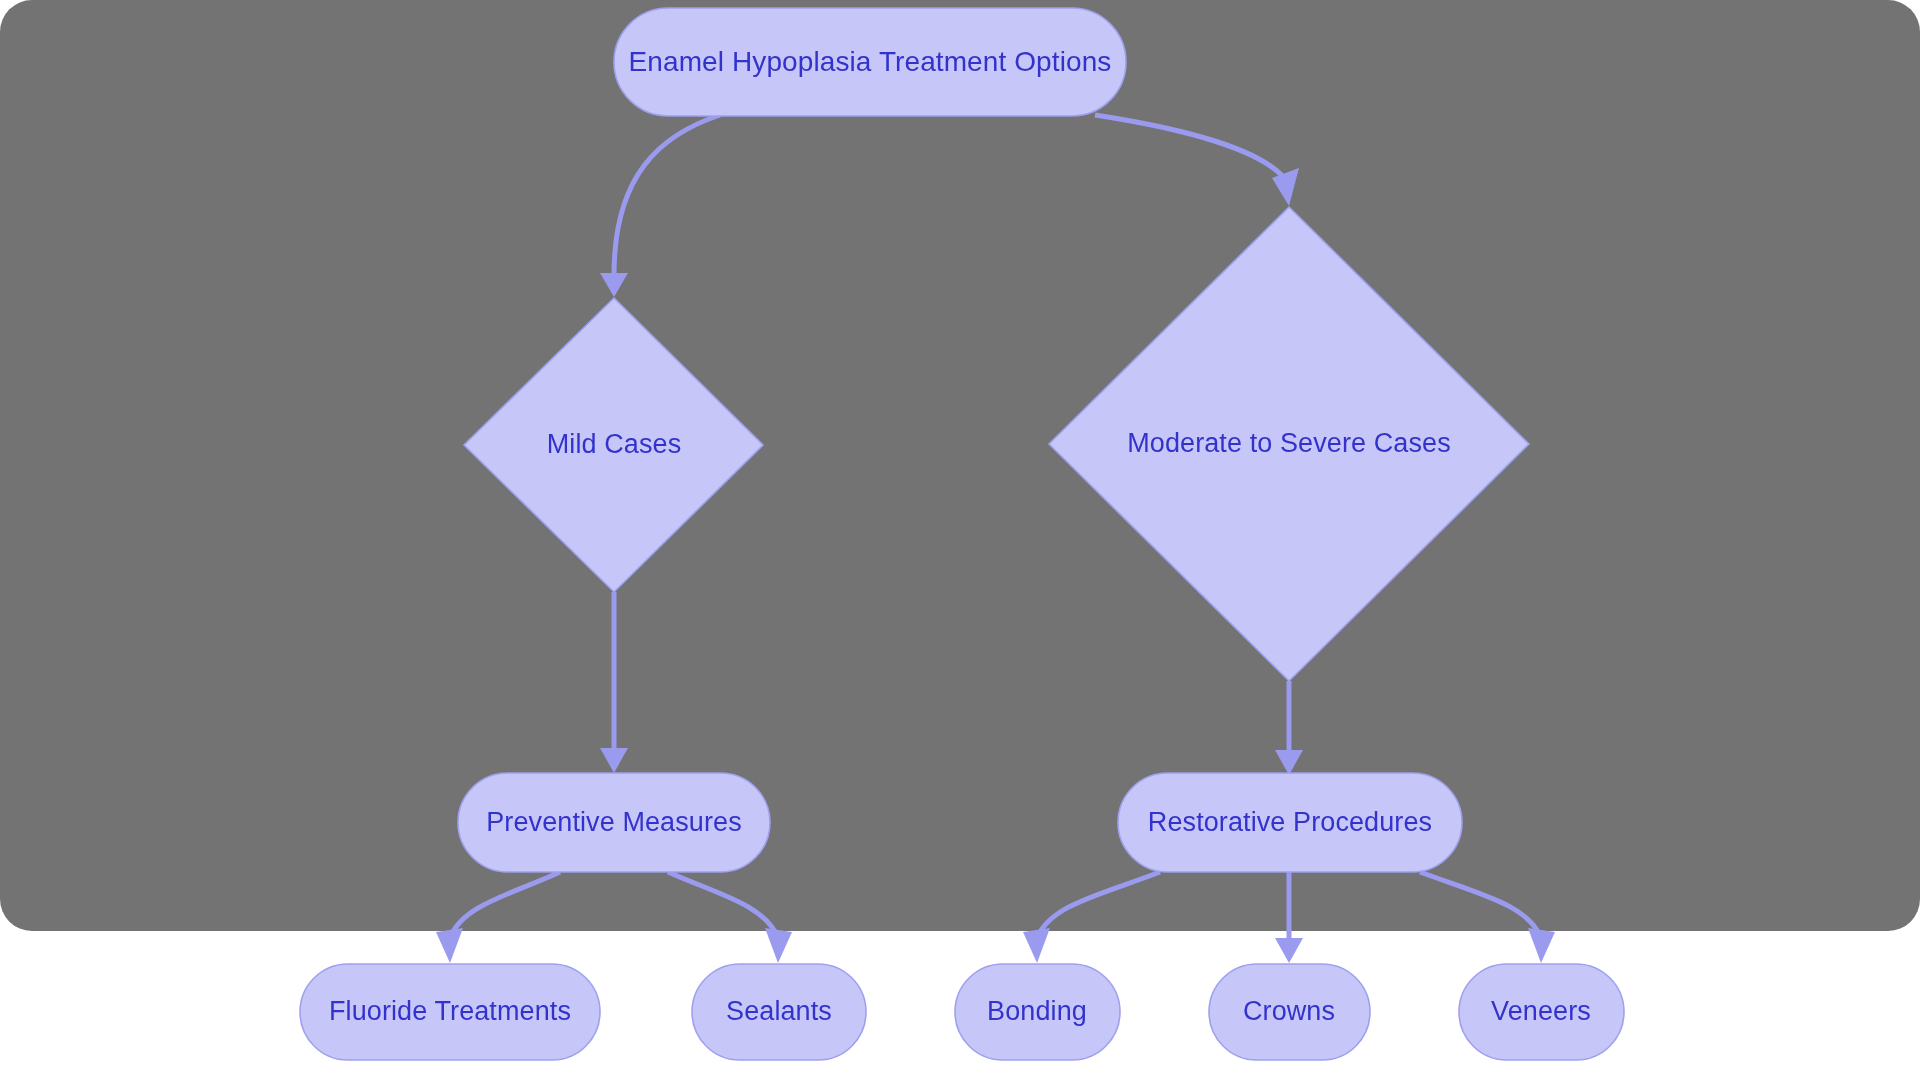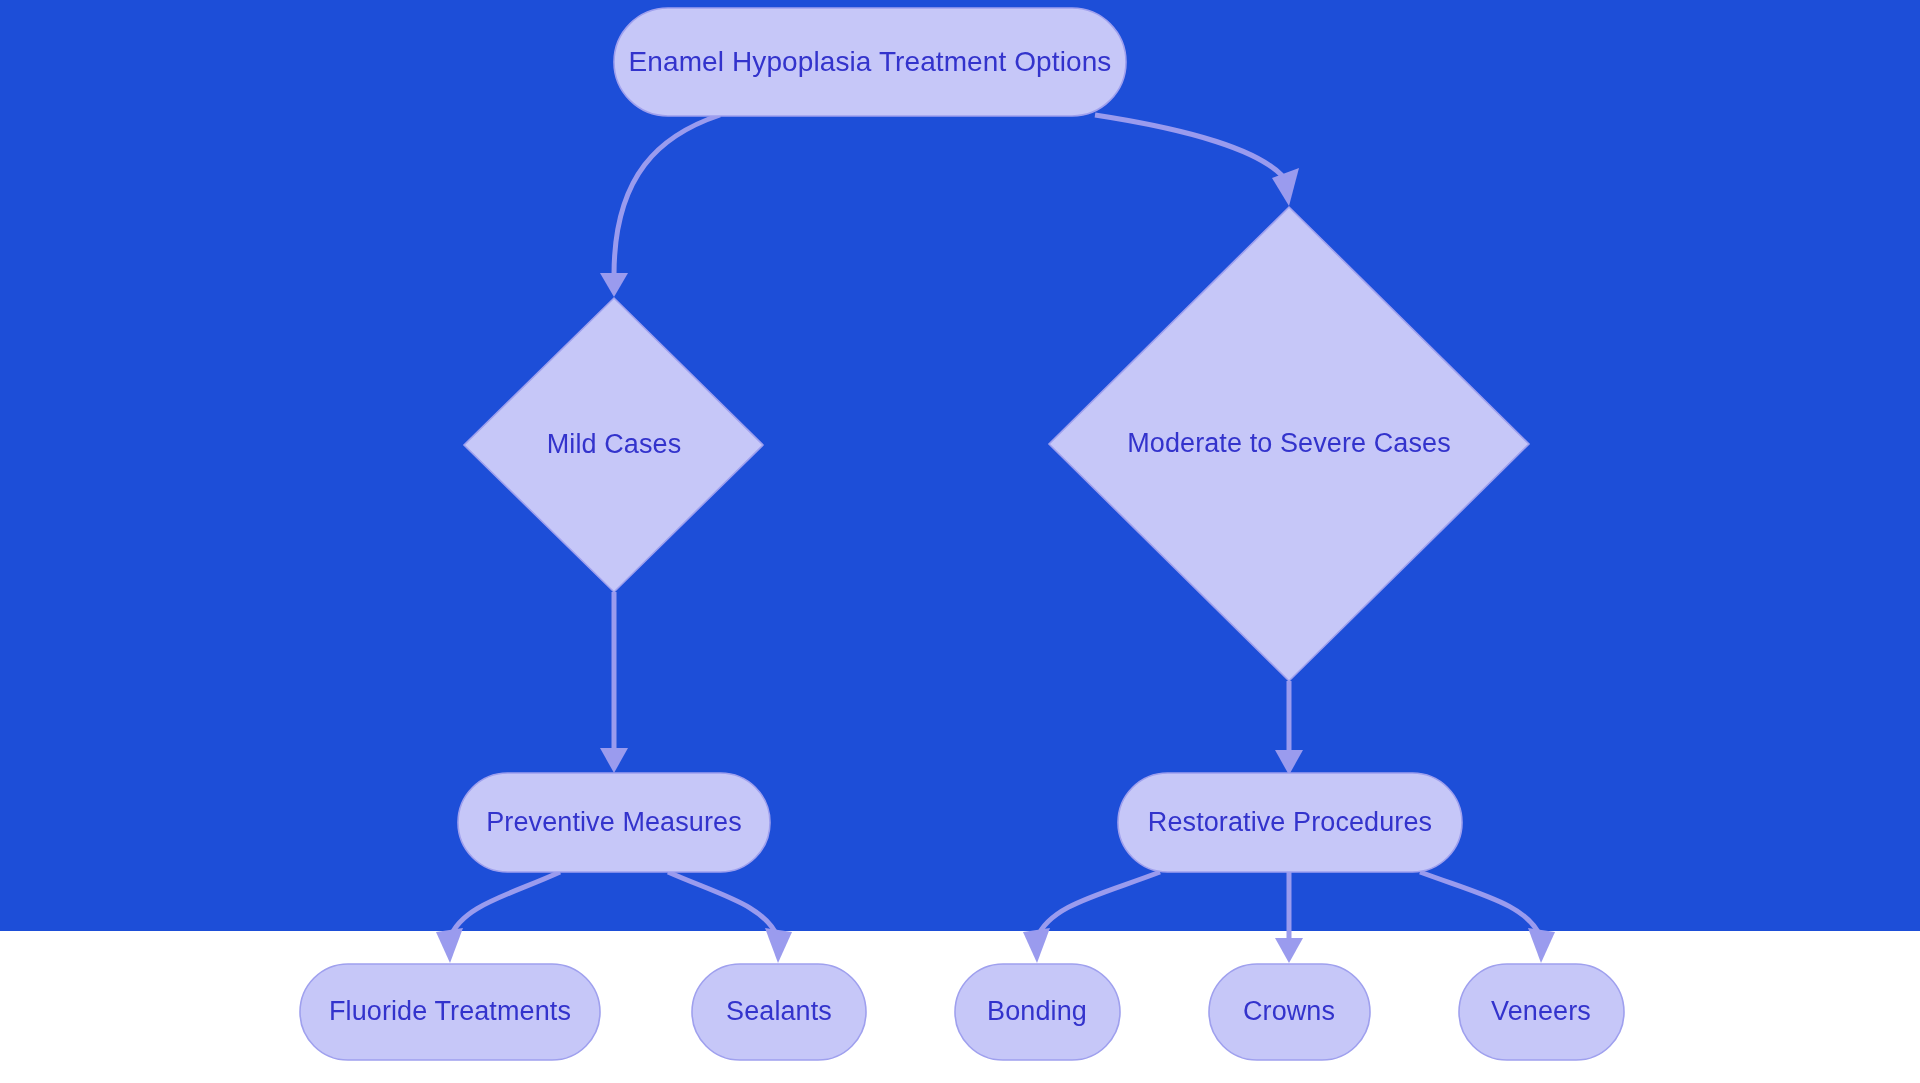--- a/index.html
+++ b/index.html
@@ -10,21 +10,22 @@
   body {
     width: 1920px;
     height: 1083px;
     overflow: hidden;
     font-family: "Liberation Sans", sans-serif;
   }
   #flowchart-root {
     position: relative;
     width: 1920px;
     height: 931px;
-    background: #1d4ed8;
+    background: #737373;
+    border-radius: 32px;
   }
   svg#flow-svg {
     position: absolute;
     top: 0;
     left: 0;
     width: 1920px;
     height: 1083px;
     display: block;
   }
   .node-shape {

